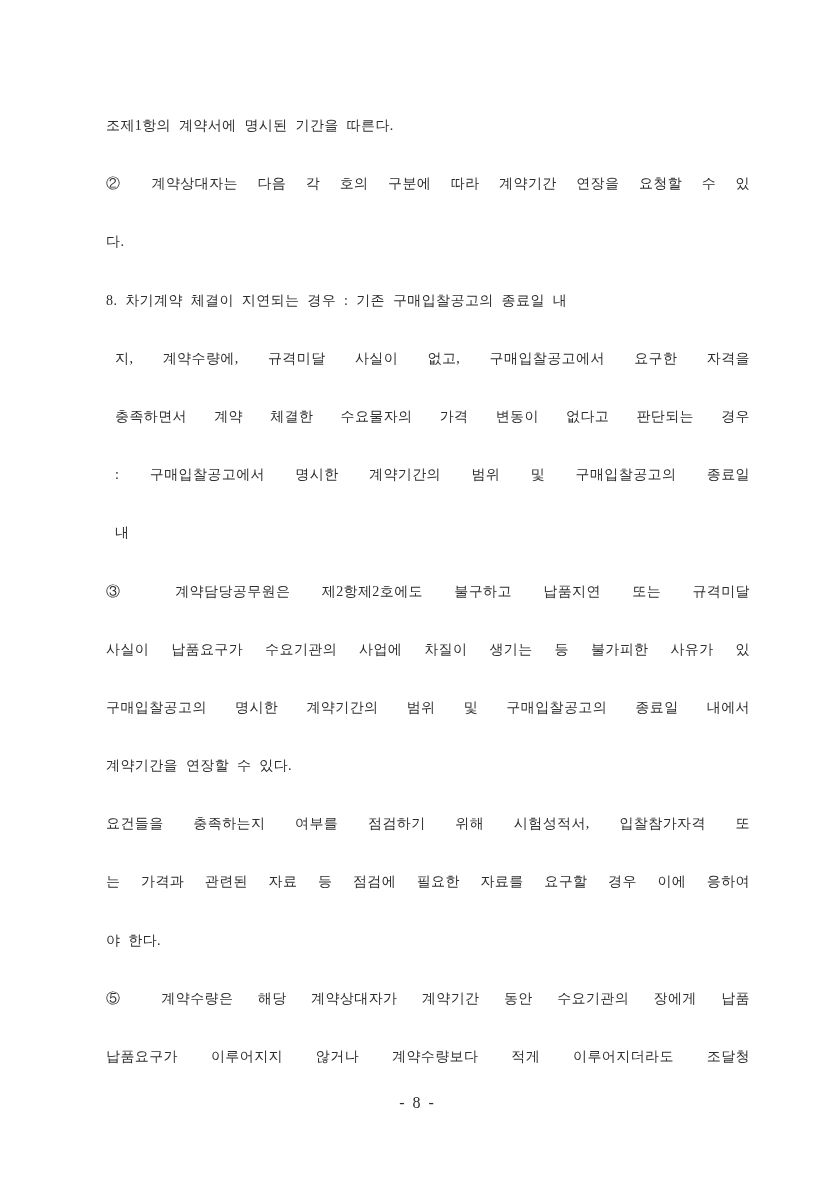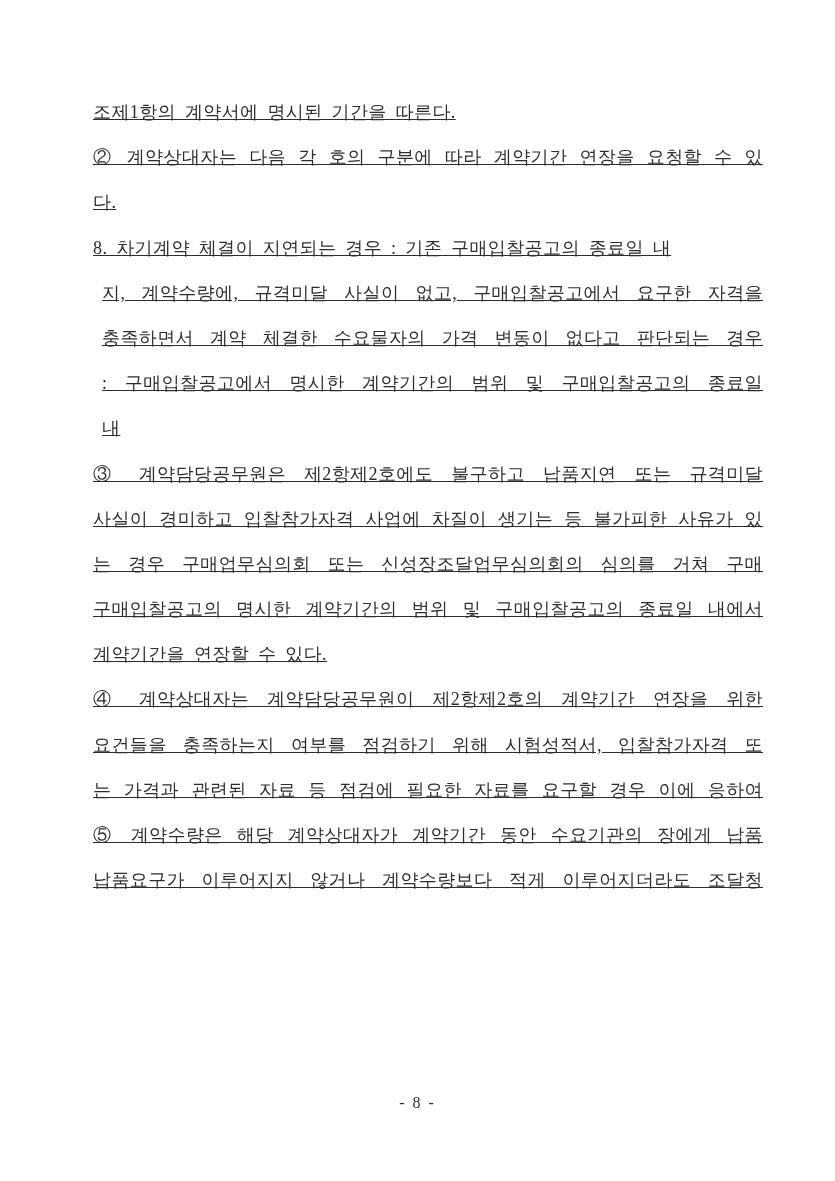--- a/index.html
+++ b/index.html
@@ -16,29 +16,28 @@
     font-family: "Liberation Serif", "DejaVu Serif", serif;
     color: #2d2d2d;
   }
   .doc-body {
     position: absolute;
     left: 93px;
     top: 90px;
     width: 670px;
   }
   .line {
-    margin: 0;
+    margin: 13px;
     padding: 0;
-    font-size: 18px;
+    font-size: 14px;
     height: 45.2px;
     line-height: 45.2px;
     letter-spacing: 0.4px;
     word-spacing: 4px;
     overflow: visible;
-    text-decoration: underline;
   }
   
   .just {
     text-align: justify;
     text-align-last: justify;
   }
   
   .ind {
     padding-left: 9px;
   }
@@ -61,24 +60,23 @@
   <div class="doc-body">
     <p class="line">조제1항의 계약서에 명시된 기간을 따른다.</p>
     <p class="line just">② 계약상대자는 다음 각 호의 구분에 따라 계약기간 연장을 요청할 수 있</p>
     <p class="line">다.</p>
     <p class="line">8. 차기계약 체결이 지연되는 경우 : 기존 구매입찰공고의 종료일 내</p>
     <p class="line just ind">지, 계약수량에, 규격미달 사실이 없고, 구매입찰공고에서 요구한 자격을</p>
     <p class="line just ind">충족하면서 계약 체결한 수요물자의 가격 변동이 없다고 판단되는 경우</p>
     <p class="line just ind">: 구매입찰공고에서 명시한 계약기간의 범위 및 구매입찰공고의 종료일</p>
     <p class="line ind">내</p>
     <p class="line just">③ 계약담당공무원은 제2항제2호에도 불구하고 납품지연 또는 규격미달</p>
-    <p class="line just">사실이 경미하고 입찰참가자격 사업에 차질이 생기는 등 불가피한 사유가 있</p>
-    <p class="line just">는 경우 구매업무심의회 또는 신성장조달업무심의회의 심의를 거쳐 구매</p>
+    <p class="line just">사실이 납품요구가 수요기관의 사업에 차질이 생기는 등 불가피한 사유가 있</p>
     <p class="line just">구매입찰공고의 명시한 계약기간의 범위 및 구매입찰공고의 종료일 내에서</p>
     <p class="line">계약기간을 연장할 수 있다.</p>
-    <p class="line just">④ 계약상대자는 계약담당공무원이 제2항제2호의 계약기간 연장을 위한</p>
     <p class="line just">요건들을 충족하는지 여부를 점검하기 위해 시험성적서, 입찰참가자격 또</p>
     <p class="line just">는 가격과 관련된 자료 등 점검에 필요한 자료를 요구할 경우 이에 응하여</p>
+    <p class="line">야 한다.</p>
     <p class="line just">⑤ 계약수량은 해당 계약상대자가 계약기간 동안 수요기관의 장에게 납품</p>
     <p class="line just">납품요구가 이루어지지 않거나 계약수량보다 적게 이루어지더라도 조달청</p>
   </div>
   <div class="footer">- 8 -</div>
 </div>
 
 </body></html>

